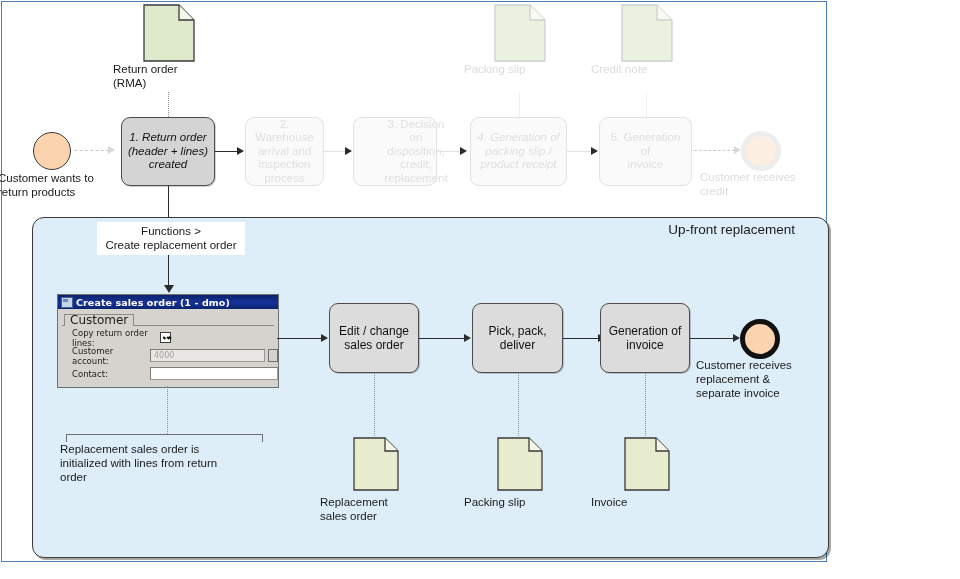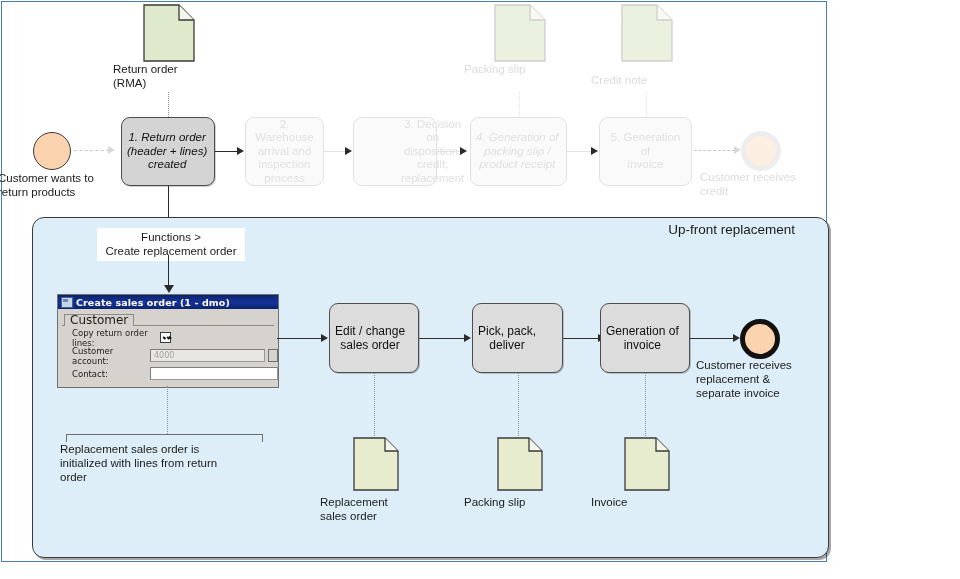--- a/index.html
+++ b/index.html
@@ -15,21 +15,21 @@
     position:absolute;left:1px;top:1px;width:826px;height:561px;
     border:1.5px solid #4a7cb5;box-sizing:border-box;background:#fff;
   }
 
   
   .abs{position:absolute;box-sizing:border-box;}
 
   
   .task{
     border-radius:9px;
-    display:flex;align-items:center;
+    display:flex;align-items:center;justify-content:center;
     text-align:center;line-height:1.18;
     padding:3px 5px;
   }
   .task-active{
     background:#d4d4d4;border:1.4px solid #4d4d4d;color:#111;
     box-shadow:1px 1px 0 rgba(0,0,0,.18);
   }
   .task-faded{
     background:#fafafa;border:1.2px solid #e2e2e2;color:#e0e0e0;
   }
@@ -182,21 +182,21 @@
     </svg>
   </div>
   <div class="lbl lbl-faded" style="left:464px;top:63px;width:112px;font-size:11.5px;white-space:pre-line;">Packing slip</div>
 
   <div class="doc" style="left:621px;top:4px;">
     <svg width="52" height="58" viewBox="0 0 52 58">
       <path d="M1 1 H36 L51 16 V57 H1 Z" fill="#eaf1de" stroke="#cfcfcf" stroke-width="1.3"></path>
       <path d="M36 1 L36 16 L51 16" fill="#f7faf1" stroke="#cfcfcf" stroke-width="1.3"></path>
     </svg>
   </div>
-  <div class="lbl lbl-faded" style="left:591px;top:74px;width:112px;font-size:11.5px;white-space:pre-line;">Credit note</div>
+  <div class="lbl lbl-faded" style="left:591px;top:63px;width:112px;font-size:11.5px;white-space:pre-line;">Credit note</div>
 
   <div class="dot-v" style="left:168px;top:92px;height:25px;"></div>
   <div class="dot-v-faded" style="left:519px;top:92px;height:25px;"></div>
   <div class="dot-v-faded" style="left:646px;top:92px;height:25px;"></div>
 
   <div class="abs ev ev-start" style="left:33px;top:132px;width:38px;height:38px;"></div>
   <div class="lbl lbl-dark" style="left:-2px;top:172px;width:108px;font-size:11.5px;white-space:pre-line;">Customer wants to
 return products</div>
 
   <div class="dash-faded" style="left:74px;top:150px;width:35px;"></div>
@@ -250,21 +250,21 @@
 
   <div class="abs ev ev-end-faded" style="left:741px;top:131px;width:40px;height:40px;"></div>
   <div class="lbl lbl-faded" style="left:700px;top:171px;width:122px;font-size:11.5px;white-space:pre-line;">Customer receives
 credit</div>
 
   <div class="ln ln-v" style="left:168px;top:186px;height:37px;"></div>
 
   <div class="pool"></div>
   <div class="pool-title">Up-front replacement</div>
 
-  <div class="callout" style="left:97px;top:228px;width:140px;white-space:pre-line;">Functions &gt;
+  <div class="callout" style="left:97px;top:222px;width:140px;white-space:pre-line;">Functions &gt;
 Create replacement order</div>
 
   <div class="ln ln-v" style="left:168px;top:255px;height:34px;"></div>
   <div class="arrow-d" style="left:164px;top:285px;"></div>
 
   <div class="dlg">
     <div class="dlg-title">
       <span class="dlg-ico"></span>
       <span>Create sales order (1 - dmo)</span>
     </div>

